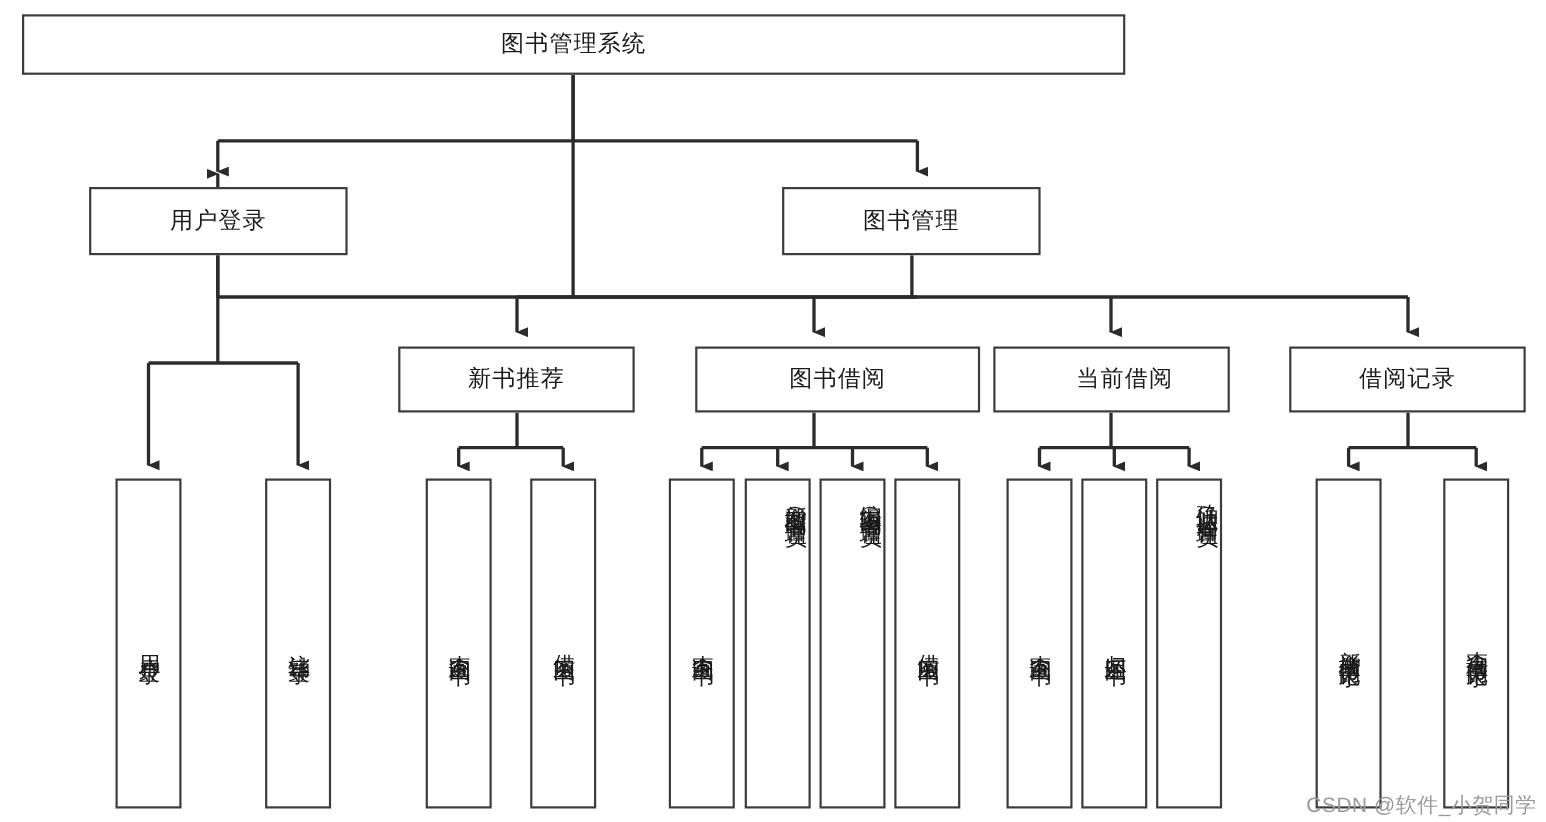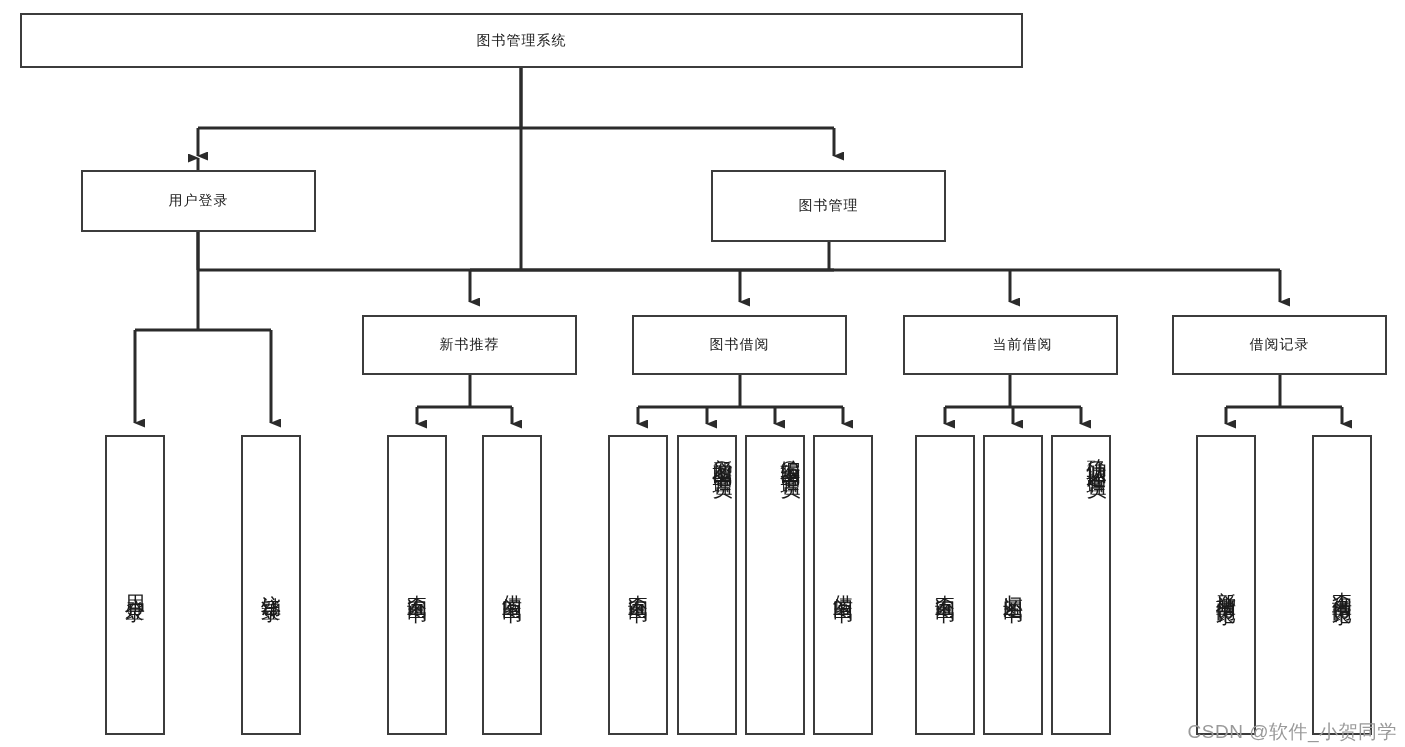--- a/index.html
+++ b/index.html
@@ -28,21 +28,21 @@
   }
   .node {
     position: absolute;
     box-sizing: border-box;
     border: 2px solid #3c3c3c;
     background: #ffffff;
     display: flex;
     align-items: center;
     justify-content: center;
     color: #1a1a1a;
-    font-size: 14px;
+    font-size: 21px;
     letter-spacing: 1px;
     line-height: 1.25;
   }
   .node.leaf {
     writing-mode: vertical-rl;
     text-orientation: upright;
     font-size: 20px;
     letter-spacing: 3px;
     padding: 6px 0;
   }
@@ -143,28 +143,28 @@
     </g>
   </svg>
 
   <div class="node" style="left:20px; top:13px; width:1003px; height:55px;">
     <span>图书管理系统</span>
   </div>
 
   <div class="node" style="left:81px; top:170px; width:235px; height:62px;">
     <span>用户登录</span>
   </div>
-  <div class="node" style="left:711px; top:170px; width:235px; height:72px;text-align:center;">
+  <div class="node" style="left:711px; top:170px; width:235px; height:62px;text-align:center;">
     <span>图书管理</span>
   </div>
 
   <div class="node" style="left:362px; top:315px; width:215px; height:60px;">
     <span>新书推荐</span>
   </div>
-  <div class="node" style="left:632px; top:315px; width:215px; height:60px;">
+  <div class="node" style="left:632px; top:315px; width:259px; height:60px;">
     <span>图书借阅</span>
   </div>
   <div class="node" style="left:903px; top:315px; width:215px; height:60px;padding-left:24px;">
     <span>当前借阅</span>
   </div>
   <div class="node" style="left:1172px; top:315px; width:215px; height:60px;text-align:right;">
     <span>借阅记录</span>
   </div>
 
   <div class="node leaf short" style="left:105px; top:435px; width:60px; height:300px;">

